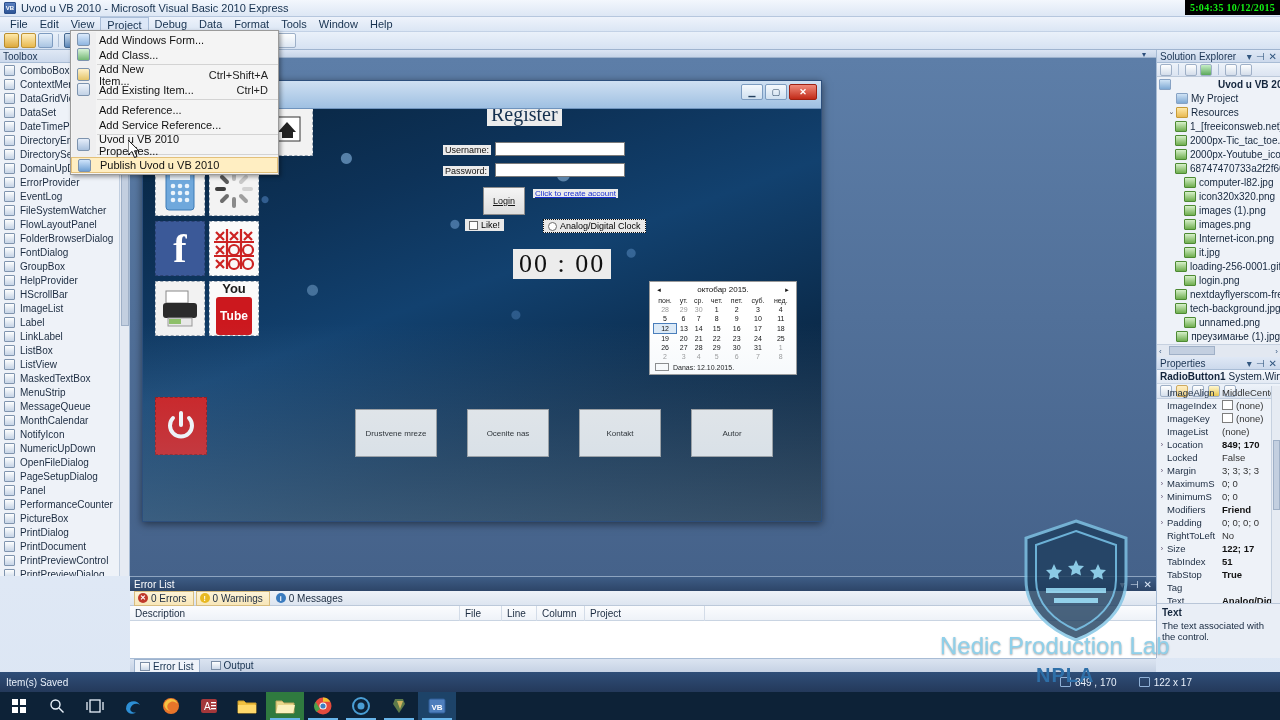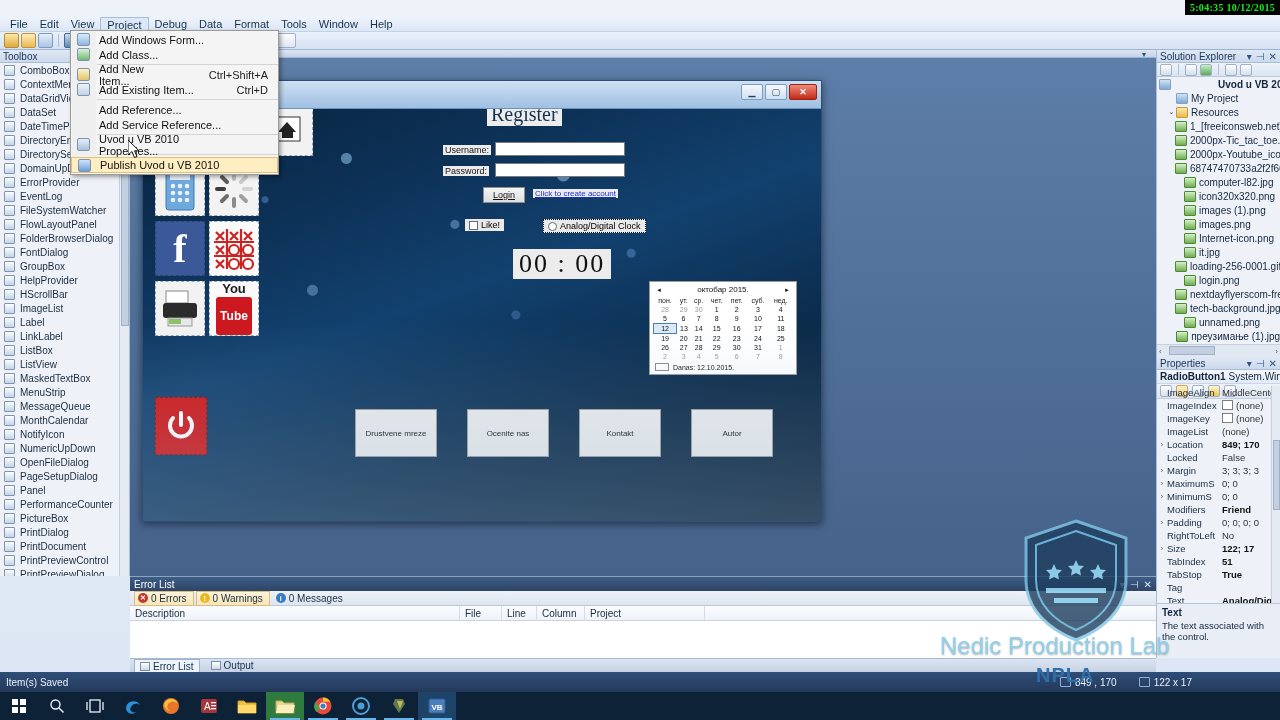--- a/index.html
+++ b/index.html
@@ -302,20 +302,24 @@
   .tk.green { background:#2f7a3f; }
   .winlogo { width:14px;height:14px; display:grid; grid-template-columns:1fr 1fr; grid-template-rows:1fr 1fr; gap:2px;}
   .winlogo i { background:#fff; display:block; }
   .mouse-cursor { position:absolute; left:128px; top:140px; width:14px; height:20px; z-index:80; }
 </style>
 </head>
 <body>
 
 <div class="ide">
 
+  <div class="titlebar">
+    <span class="tbicon">VB</span>
+    <span class="ttl">Uvod u VB 2010 - Microsoft Visual Basic 2010 Express</span>
+  </div>
 
   <div class="menubar" id="menubar">
       <div class="mi">File</div>
       <div class="mi">Edit</div>
       <div class="mi">View</div>
       <div class="mi active">Project</div>
       <div class="mi">Debug</div>
       <div class="mi">Data</div>
       <div class="mi">Format</div>
       <div class="mi">Tools</div>
@@ -756,21 +760,21 @@
                 <path d="M17 4 v12" stroke="#fff" stroke-width="4" stroke-linecap="round" fill="none"></path>
                 <path d="M9 9 a11 11 0 1 0 16 0" stroke="#fff" stroke-width="4" fill="none" stroke-linecap="round"></path>
               </svg>
           </div>
 
           <div class="ctl lbl-reg" style="left:344px;top:-6px;">Register</div>
           <div class="ctl lbl" style="left:300px;top:36px;">Username:</div>
           <input class="ctl txt" style="left: 352px; top: 33px; width: 130px;" value="">
           <div class="ctl lbl" style="left:300px;top:57px;">Password:</div>
           <input class="ctl txt" style="left: 352px; top: 54px; width: 130px;" value="">
-          <div class="ctl btn" style="left:340px;top:78px;width:42px;height:16px;text-decoration:underline;">Login</div>
+          <div class="ctl btn" style="left:340px;top:78px;width:42px;height:28px;text-decoration:underline;">Login</div>
           <div class="ctl linklbl" style="left:390px;top:80px;">Click to create account</div>
 
           <div class="ctl chk" style="left:322px;top:110px;">
             <span class="box"></span>
             <span>Like!</span>
           </div>
           <div class="ctl rad" style="left:400px;top:110px;border:1px dotted #111;">
             <span class="dot"></span>
             <span>Analog/Digital Clock</span>
           </div>

